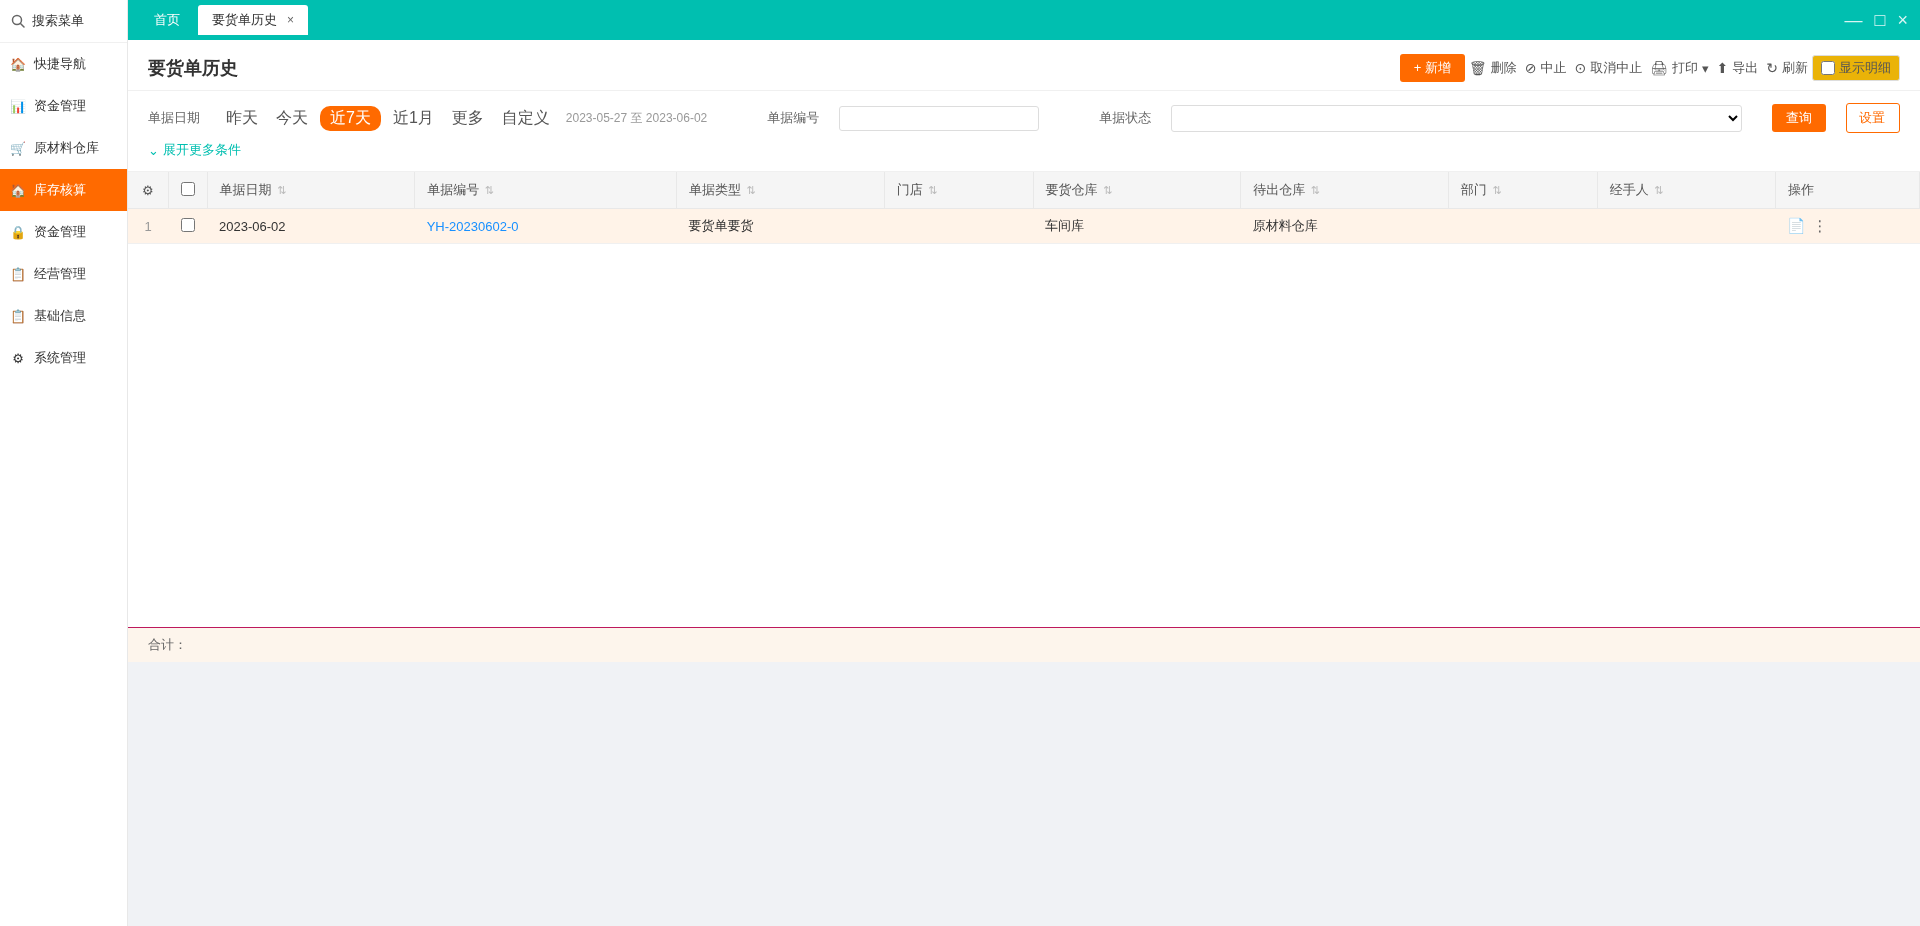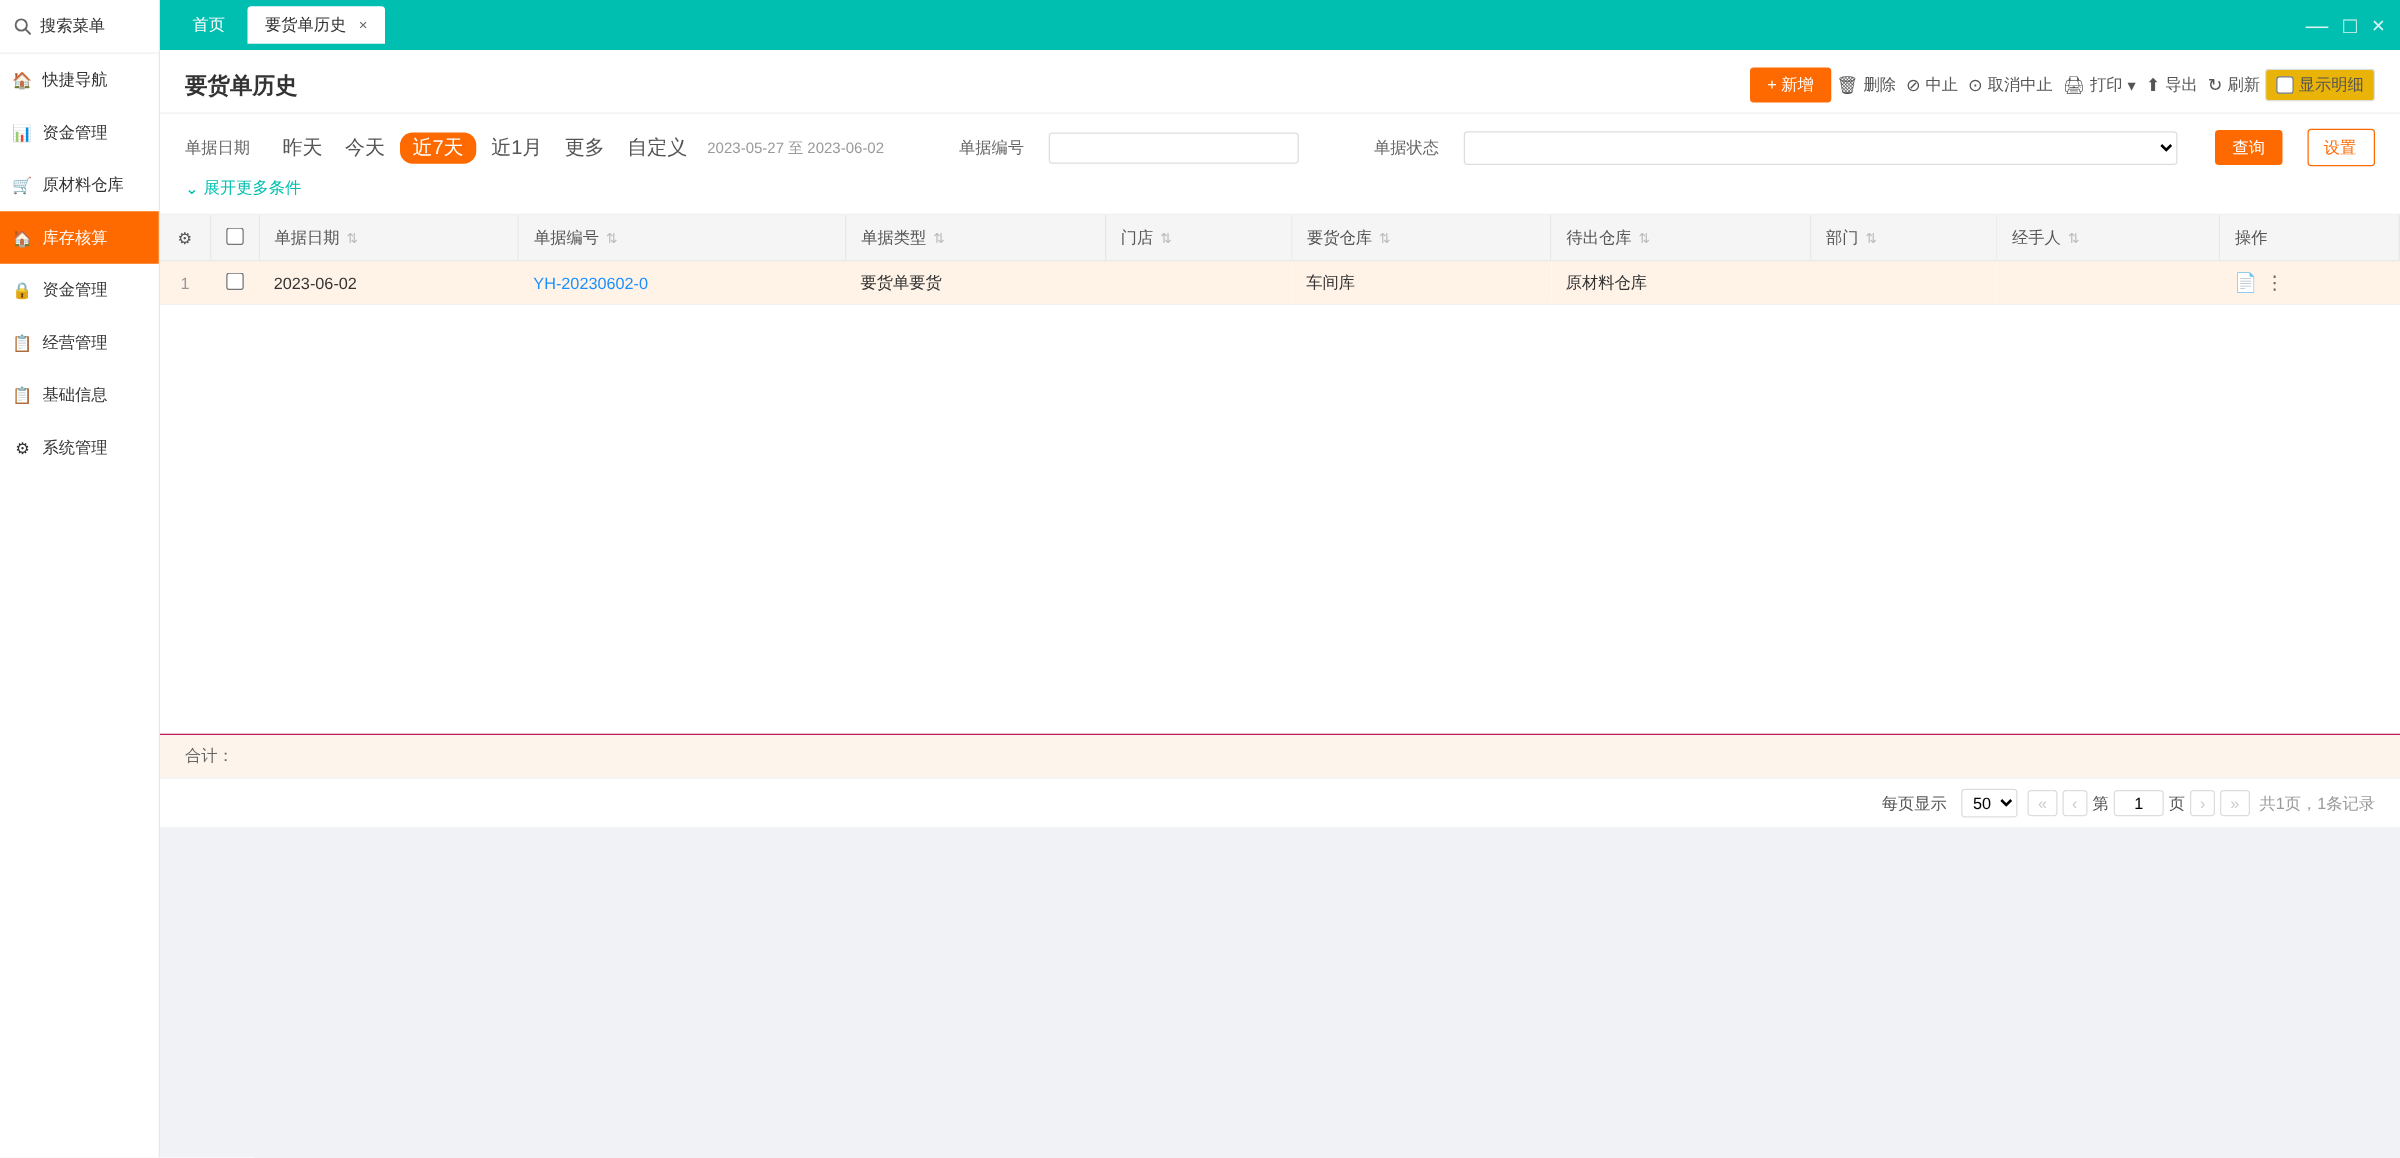--- a/index.html
+++ b/index.html
@@ -549,30 +549,14 @@
             </td>
           </tr>
         </tbody>
       </table>
     </div>
 
     <div class="table-footer">
       <span>合计：</span>
     </div>
 
-    <div class="pagination">
-      <span class="page-size-label">每页显示</span>
-      <select class="page-size-select">
-        <option value="50">50</option>
-      </select>
-      <div class="page-nav">
-        <button class="page-nav-btn" disabled="">«</button>
-        <button class="page-nav-btn" disabled="">‹</button>
-        <span>第</span>
-        <input type="text" class="page-input" value="1" style="">
-        <span>页</span>
-        <button class="page-nav-btn" disabled="">›</button>
-        <button class="page-nav-btn" disabled="">»</button>
-      </div>
-      <span class="page-info">共1页，1条记录</span>
-    </div>
   </div>
 </div>
 
 </body></html>

